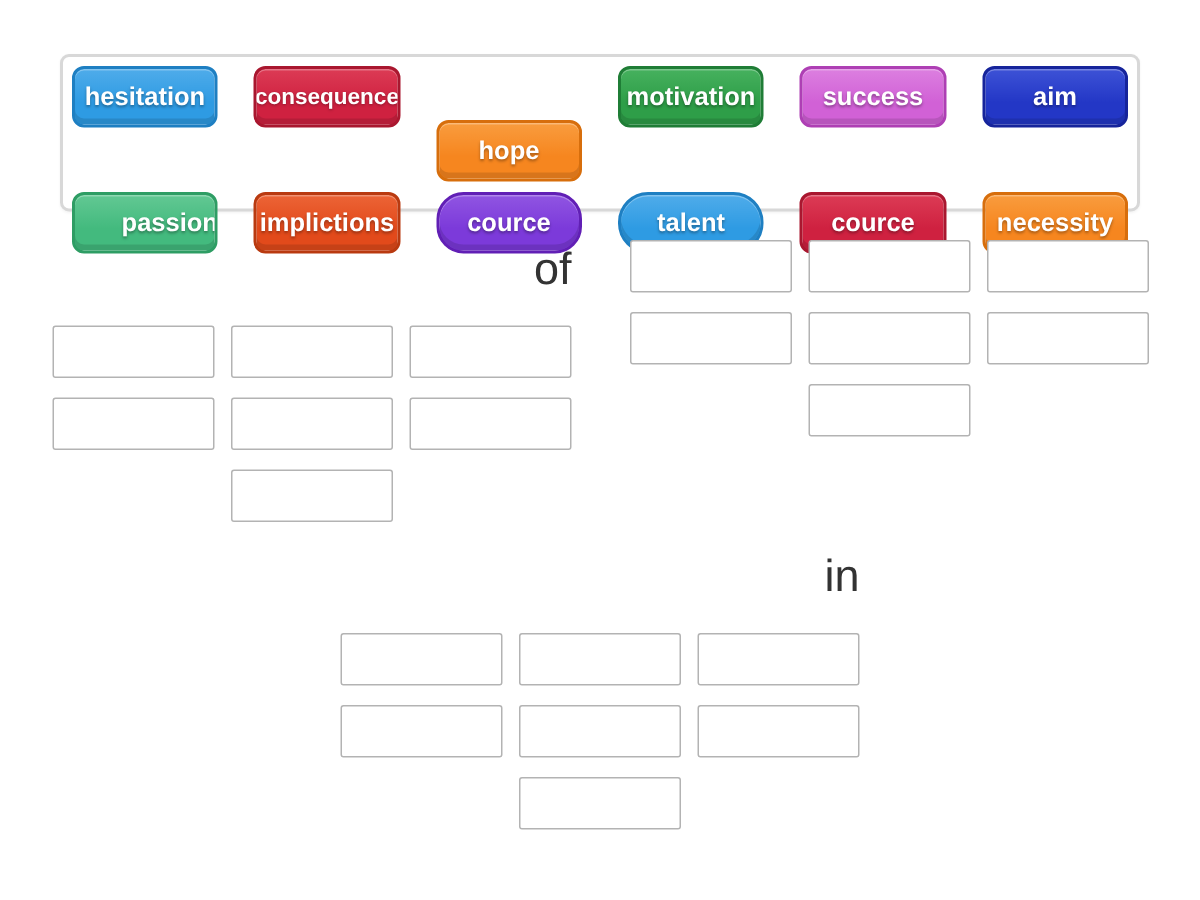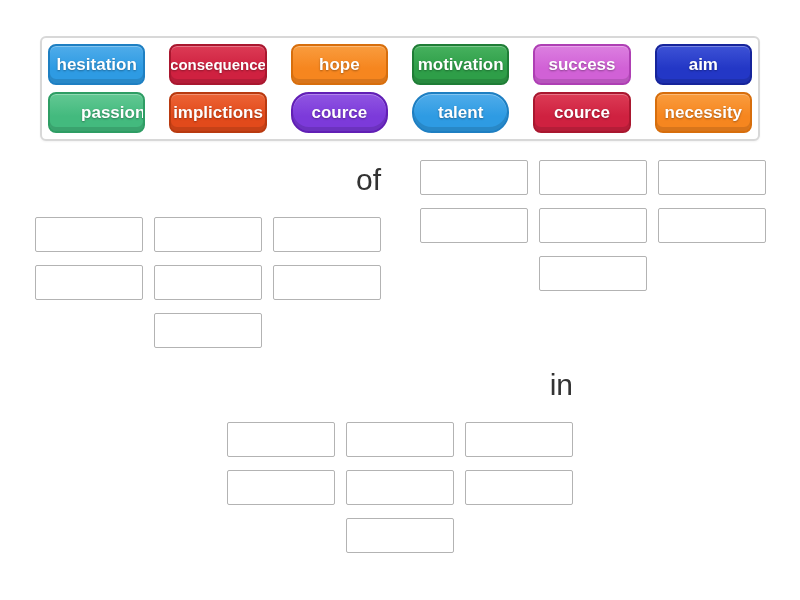--- a/index.html
+++ b/index.html
@@ -87,21 +87,21 @@
 <div class="stage">
 
   <div class="tray">
     <div class="tray-grid" id="tray-grid">
         <div class="tile" style="background: linear-gradient(rgb(79, 172, 234) 0%, rgb(46, 155, 227) 60%); border-color: rgb(30, 127, 194);">
           <span>hesitation</span>
         </div>
         <div class="tile" style="background: linear-gradient(rgb(220, 59, 85) 0%, rgb(207, 33, 64) 60%); border-color: rgb(169, 23, 47); font-size: 15px;">
           <span>consequence</span>
         </div>
-        <div class="tile" style="background: linear-gradient(rgb(249, 156, 62) 0%, rgb(246, 134, 31) 60%); border-color: rgb(215, 110, 12);">
+        <div class="tile" style="background: linear-gradient(rgb(249, 156, 62) 0%, rgb(246, 134, 31) 60%); border-color: rgb(215, 110, 12); margin-top: 36px;">
           <span>hope</span>
         </div>
         <div class="tile" style="background: linear-gradient(rgb(70, 177, 94) 0%, rgb(46, 158, 72) 60%); border-color: rgb(31, 125, 54);">
           <span>motivation</span>
         </div>
         <div class="tile" style="background: linear-gradient(rgb(220, 127, 224) 0%, rgb(209, 97, 214) 60%); border-color: rgb(174, 63, 180);">
           <span>success</span>
         </div>
         <div class="tile" style="background: linear-gradient(rgb(61, 82, 214) 0%, rgb(35, 55, 198) 60%); border-color: rgb(22, 36, 155);">
           <span>aim</span>

